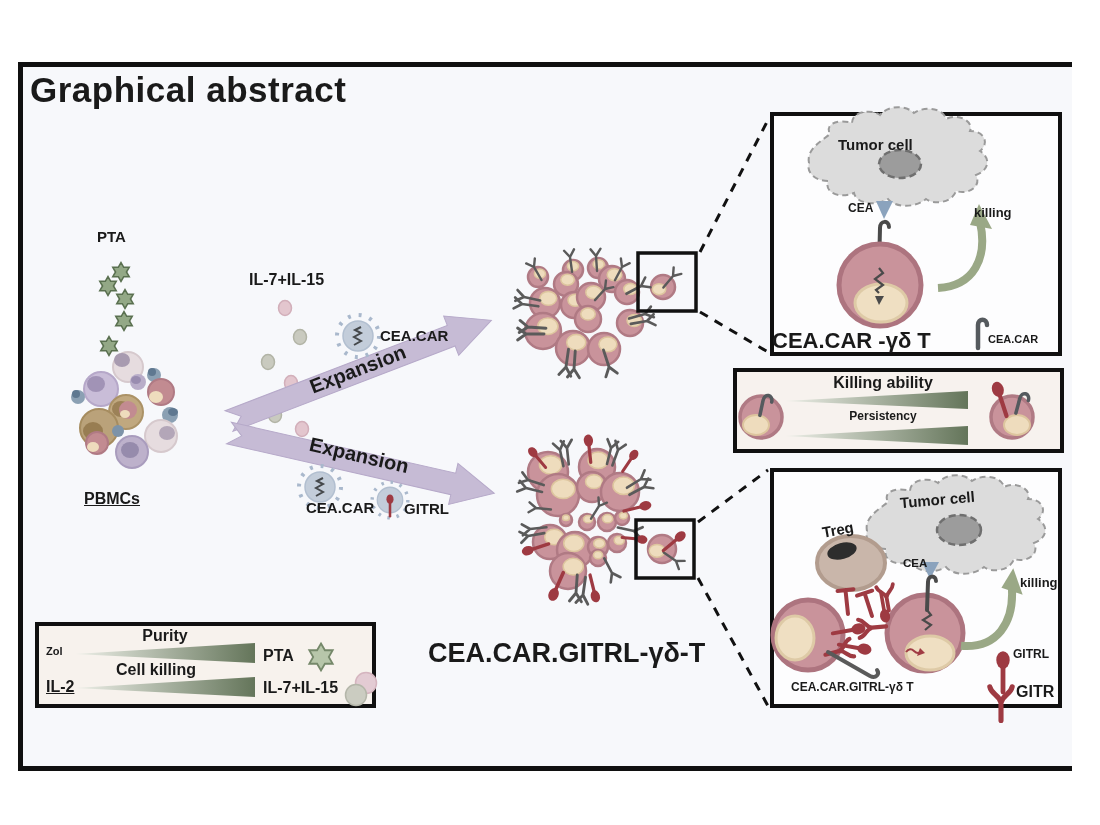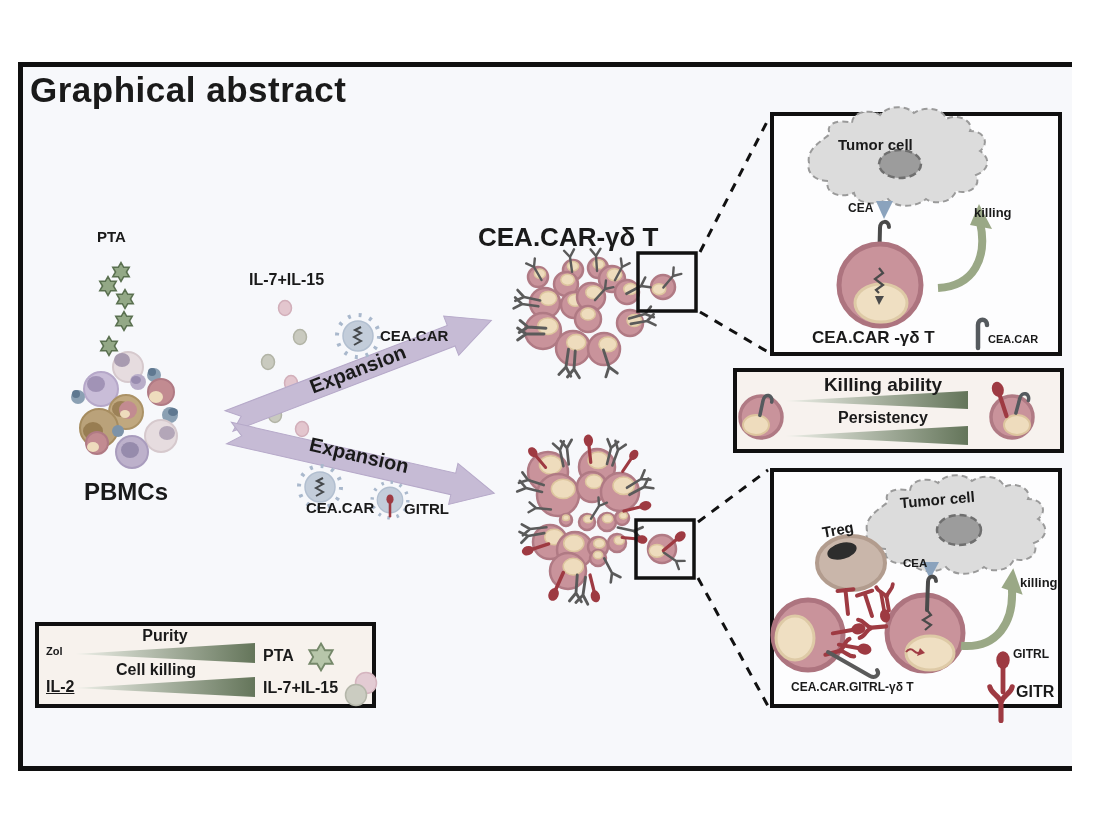--- a/index.html
+++ b/index.html
@@ -9,36 +9,36 @@
          border:5px solid #101010;background:#f7f8fb;box-sizing:border-box;z-index:1;}
   .box{position:absolute;border:4px solid #101010;background:#fdfdfe;box-sizing:border-box;z-index:2;}
   #inset-top{left:770px;top:112px;width:292px;height:244px;}
   #mid-box{left:733px;top:368px;width:331px;height:85px;background:#f7f2ee;}
   #inset-bottom{left:770px;top:468px;width:292px;height:240px;}
   #legend-box{left:35px;top:622px;width:341px;height:86px;background:#f7f2ed;}
   svg.art{position:absolute;left:0;top:0;z-index:3;pointer-events:none;}
   .lbl{position:absolute;color:#1a1a1a;font-weight:700;white-space:nowrap;z-index:4;}
   .title{left:30px;top:70px;font-size:35px;letter-spacing:.5px;}
   .pta{left:97px;top:228px;font-size:15px;}
-  .pbmcs{left:84px;top:478px;font-size:24px;}
+  .pbmcs{left:84px;top:490px;font-size:16px;text-decoration:underline;}
   .il7{left:249px;top:271px;font-size:16px;}
   .vlab1{left:380px;top:327px;font-size:15px;}
   .vlab2{left:306px;top:499px;font-size:15px;}
   .vlab3{left:404px;top:500px;font-size:15px;}
   .exp-t{left:298px;top:358px;width:120px;text-align:center;font-size:20px;transform:rotate(-21deg);transform-origin:center;}
   .exp-b{left:299px;top:444px;width:120px;text-align:center;font-size:20px;transform:rotate(13deg);transform-origin:center;}
   .clu-t{left:478px;top:222px;font-size:26px;}
   .clu-b{left:428px;top:638px;font-size:27px;}
   .it-tumor{left:838px;top:136px;font-size:15px;}
   .it-cea{left:848px;top:201px;font-size:12px;}
   .it-kill{left:974px;top:205px;font-size:13px;}
-  .it-cell{left:812px;top:328px;font-size:17px;}
+  .it-cell{left:772px;top:328px;font-size:22px;}
   .it-leg{left:988px;top:333px;font-size:11px;}
-  .mb-kill{left:793px;top:374px;width:180px;text-align:center;font-size:19px;}
-  .mb-pers{left:793px;top:409px;width:180px;text-align:center;font-size:16px;}
+  .mb-kill{left:793px;top:374px;width:180px;text-align:center;font-size:16px;}
+  .mb-pers{left:793px;top:409px;width:180px;text-align:center;font-size:12px;}
   .ib-treg{left:822px;top:521px;font-size:15px;transform:rotate(-10deg);}
   .ib-tumor{left:900px;top:491px;font-size:15px;transform:rotate(-5deg);}
   .ib-cea{left:903px;top:557px;font-size:11.5px;}
   .ib-kill{left:1020px;top:575px;font-size:13px;}
   .ib-cell{left:791px;top:680px;font-size:12px;}
   .ib-gitrl{left:1013px;top:647px;font-size:12px;}
   .ib-gitr{left:1016px;top:683px;font-size:16px;}
   .lb-zol{left:46px;top:645px;font-size:11px;}
   .lb-purity{left:105px;top:627px;width:120px;text-align:center;font-size:16px;}
   .lb-pta{left:263px;top:647px;font-size:16px;}
@@ -350,21 +350,21 @@
 
   <div class="lbl title">Graphical abstract</div>
   <div class="lbl pta">PTA</div>
   <div class="lbl pbmcs">PBMCs</div>
   <div class="lbl il7">IL-7+IL-15</div>
   <div class="lbl vlab1">CEA.CAR</div>
   <div class="lbl exp-t">Expansion</div>
   <div class="lbl exp-b">Expansion</div>
   <div class="lbl vlab2">CEA.CAR</div>
   <div class="lbl vlab3">GITRL</div>
-  <div class="lbl clu-t">CEA.CAR-γδ T</div>
+  <div class="lbl clu-b">CEA.CAR.GITRL-γδ-T</div>
 
   <div class="lbl it-tumor">Tumor cell</div>
   <div class="lbl it-cea">CEA</div>
   <div class="lbl it-kill">killing</div>
   <div class="lbl it-cell">CEA.CAR -γδ T</div>
   <div class="lbl it-leg">CEA.CAR</div>
 
   <div class="lbl mb-kill">Killing ability</div>
   <div class="lbl mb-pers">Persistency</div>
 

